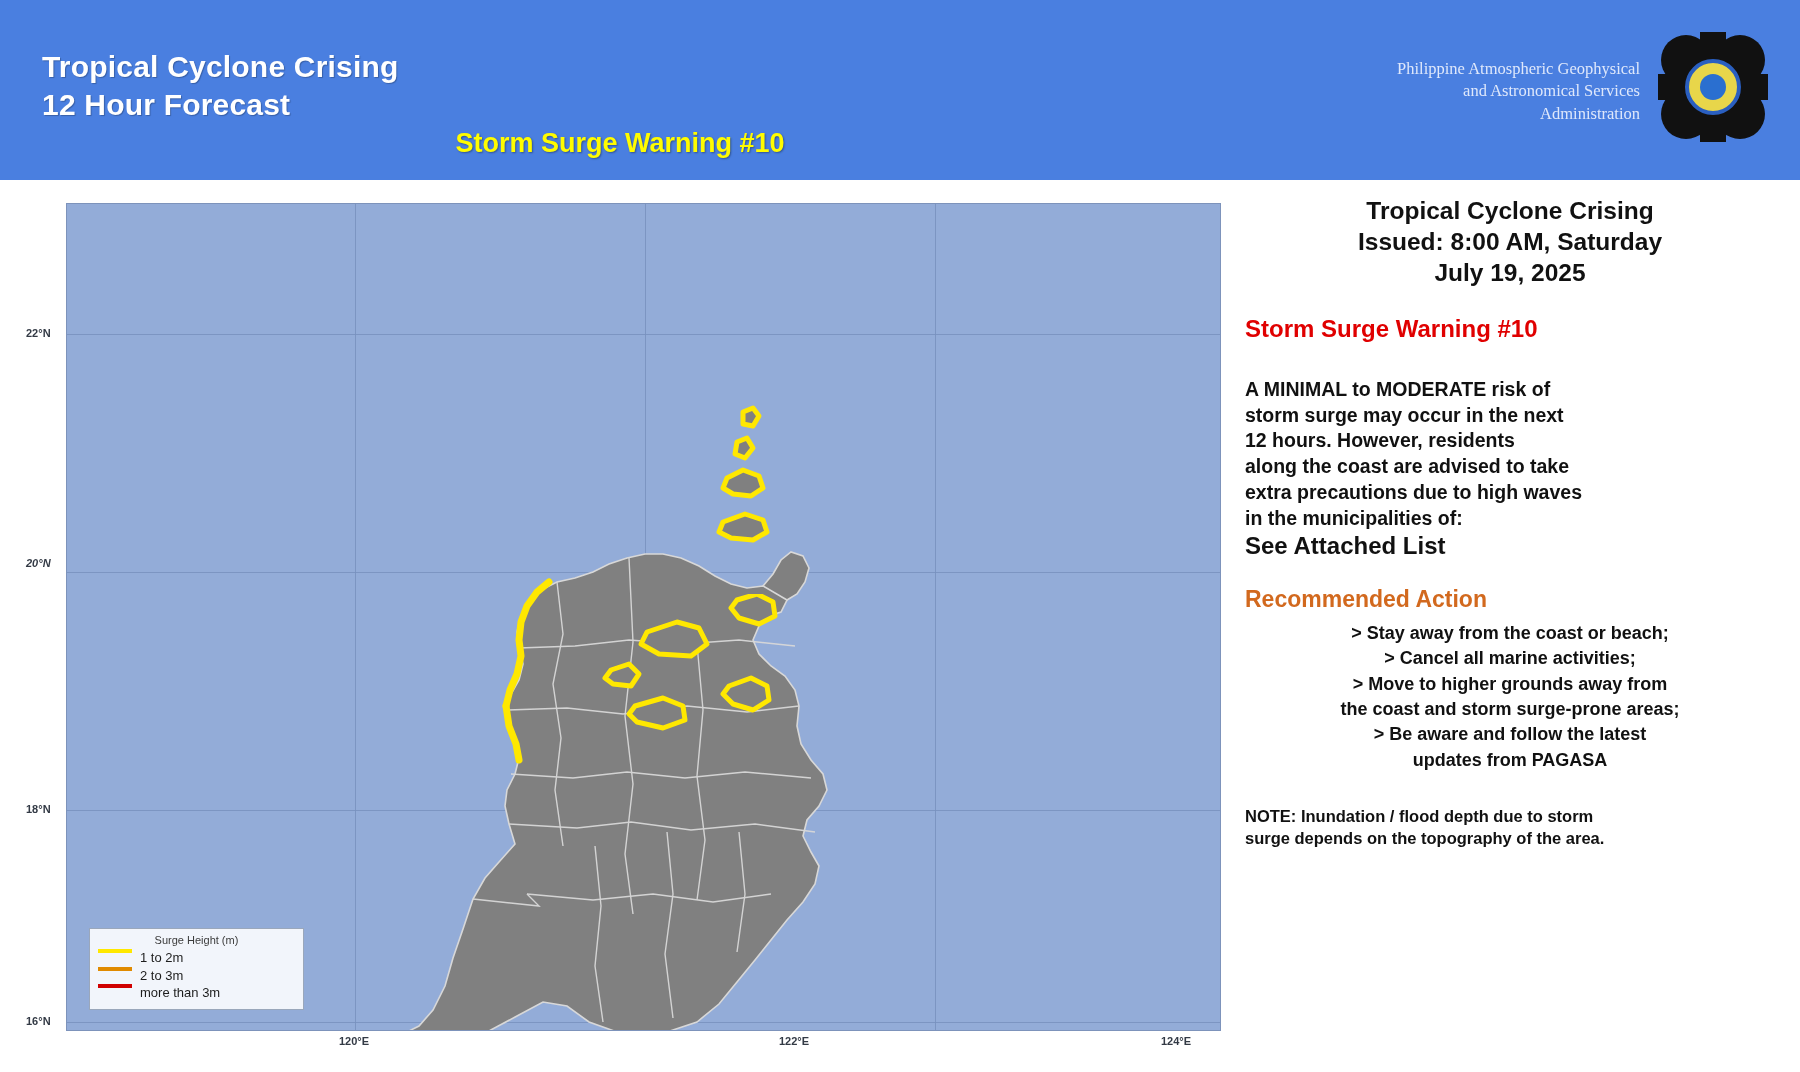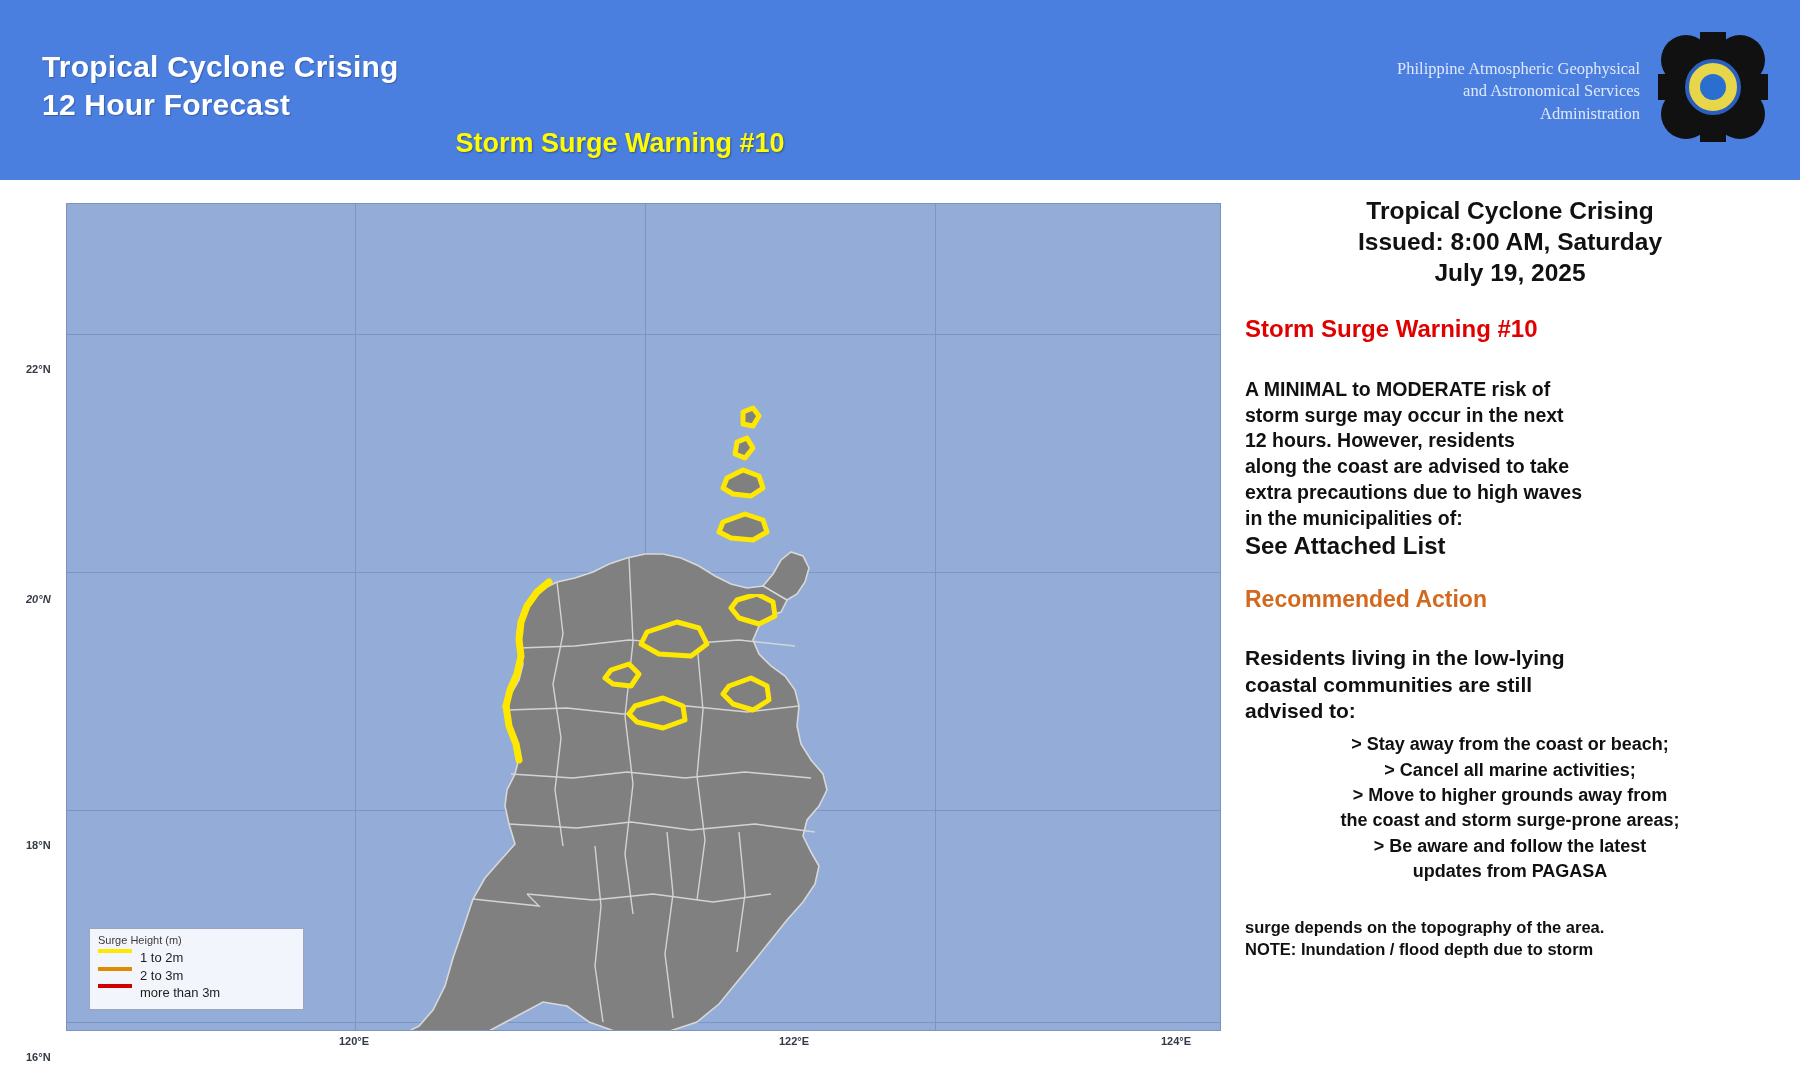--- a/index.html
+++ b/index.html
@@ -128,21 +128,20 @@
   }
   .grid-v { width: 1px; top: 0; bottom: 0; }
   .grid-h { height: 1px; left: 0; right: 0; }
 
   .ytick {
     position: absolute;
     left: 18px;
     color: #333a45;
     font-size: 11px;
     font-weight: bold;
-    margin-top: 36px;
   }
   .xtick {
     position: absolute;
     top: 832px;
     color: #333a45;
     font-size: 11px;
     font-weight: bold;
     transform: translateX(-50%);
   }
 
@@ -156,20 +155,21 @@
     bottom: 20px;
     width: 215px;
     background: rgba(255,255,255,0.88);
     border: 1px solid #9aa7bb;
     padding: 5px 8px 7px 8px;
     box-sizing: border-box;
   }
   .legend-title {
     font-size: 11px;
     color: #3b3b3b;
+    text-align: center;
     margin-bottom: 3px;
   }
   .legend-row {
     display: flex;
     font-size: 13px;
     color: #1d1d1d;
     line-height: 1.35;
   }
   .legend-swatch {
     width: 34px;
@@ -381,32 +381,27 @@
     <div>12 hours. However, residents</div>
     <div>along the coast are advised to take</div>
     <div>extra precautions due to high waves</div>
     <div>in the municipalities of:</div>
   </div>
 
   <div class="see-list">See Attached List</div>
 
   <div class="rec-action">Recommended Action</div>
 
-  <div class="advice-head">
-    <div>Residents living in the low-lying</div>
-    <div>coastal communities are still</div>
-    <div>advised to:</div>
-  </div>
 
   <div class="advice-list">
     <div>&gt; Stay away from the coast or beach;</div>
     <div>&gt; Cancel all marine activities;</div>
     <div>&gt; Move to higher grounds away from</div>
     <div>the coast and storm surge-prone areas;</div>
     <div>&gt; Be aware and follow the latest</div>
     <div>updates from PAGASA</div>
   </div>
 
   <div class="note">
+    <div>NOTE: Inundation / flood depth due to storm</div>
     <div>surge depends on the topography of the area.</div>
-    <div>NOTE: Inundation / flood depth due to storm</div>
   </div>
 </div>
 
 </body></html>

